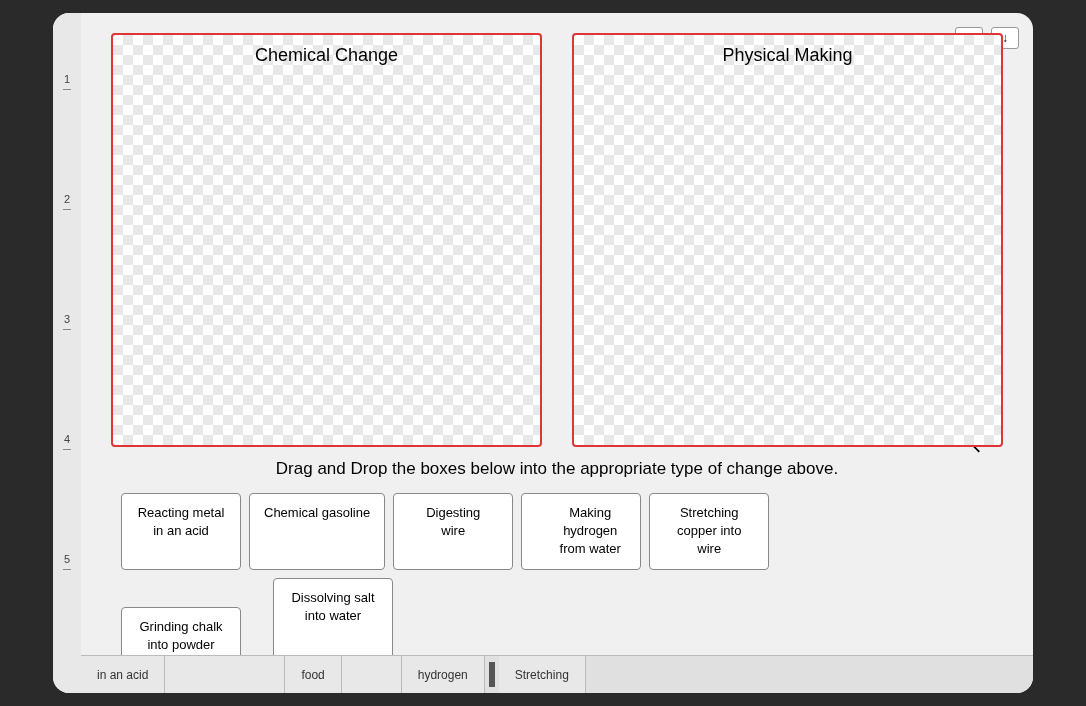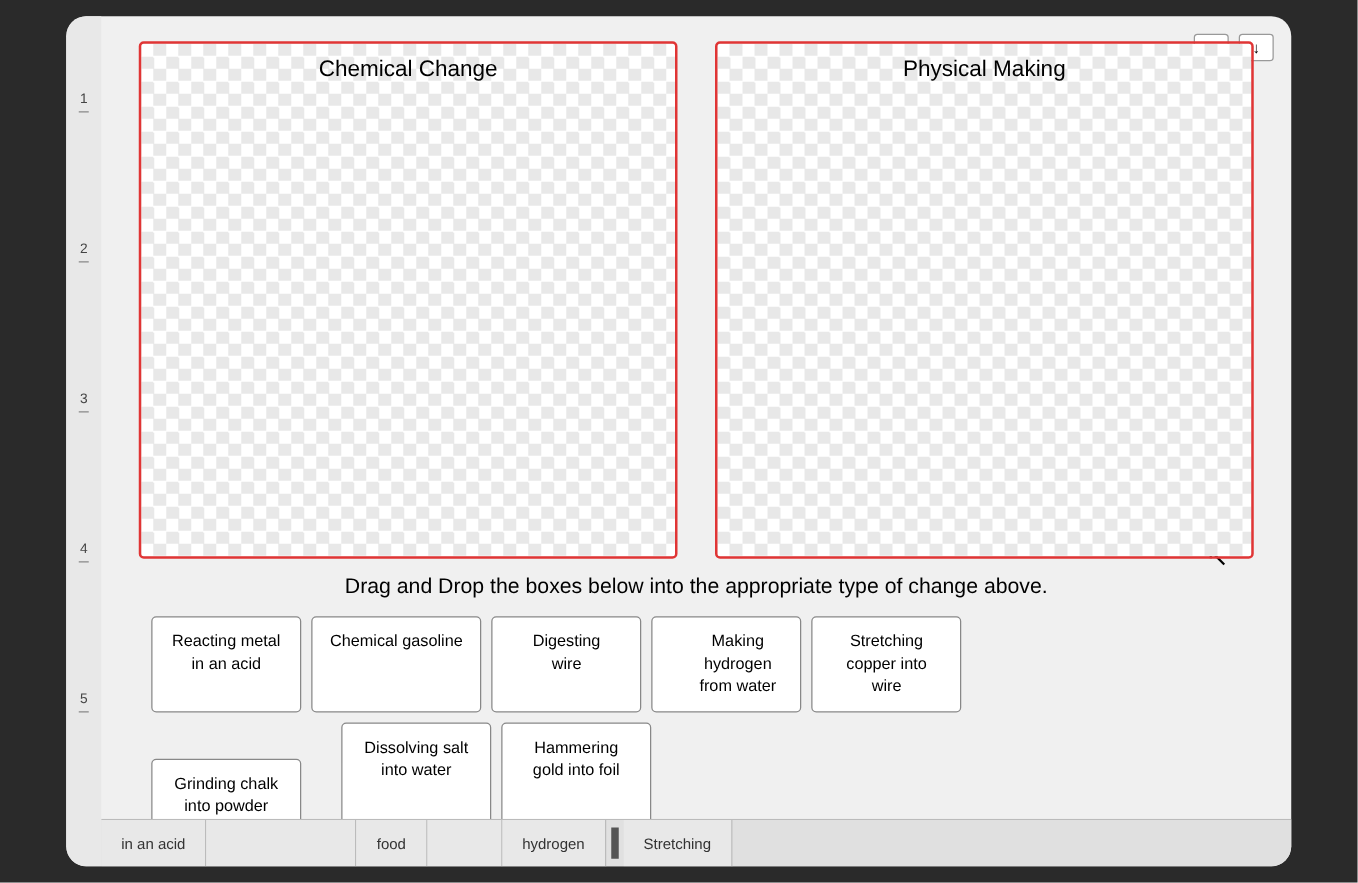--- a/index.html
+++ b/index.html
@@ -251,22 +251,20 @@
 from water</div>
       <div class="card" style="white-space: pre-line;">Stretching
 copper into
 wire</div>
     </div>
     <div class="cards-container">
       <div class="card" style="white-space: pre-line; margin-top: 29px;">Grinding chalk
 into powder</div>
       <div class="card" style="white-space: pre-line; margin-left: 24px;">Dissolving salt
 into water</div>
-      <div class="card" style="white-space: pre-line;">Hammering
-gold into foil</div>
     </div>
 
   </div>
 
   <div class="bottom-bar">
     <div class="bottom-item">in an acid</div>
     <div class="bottom-item" style="min-width: 120px;"></div>
     <div class="bottom-item">food</div>
     <div class="bottom-item" style="min-width: 60px;"></div>
     <div class="bottom-item">hydrogen</div>

